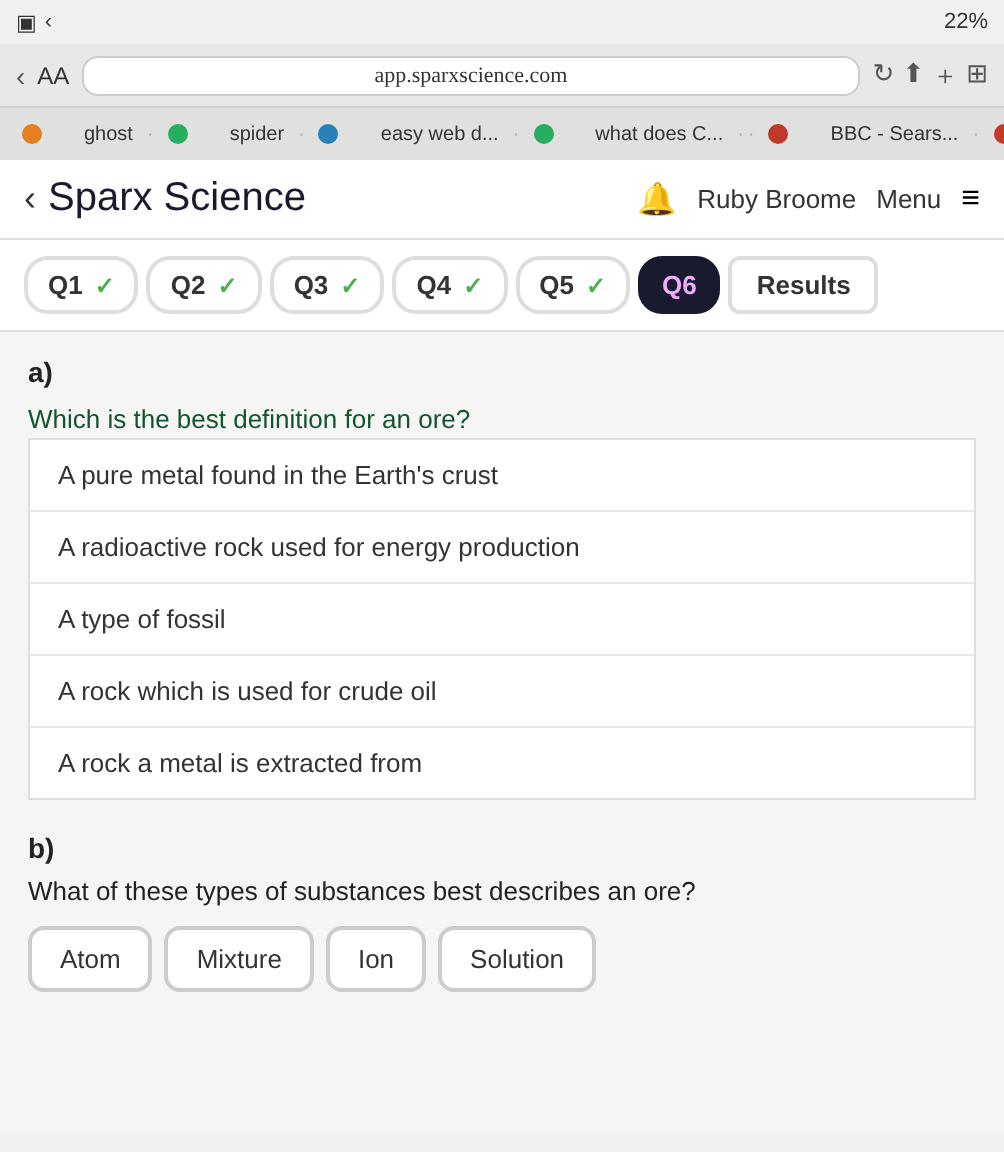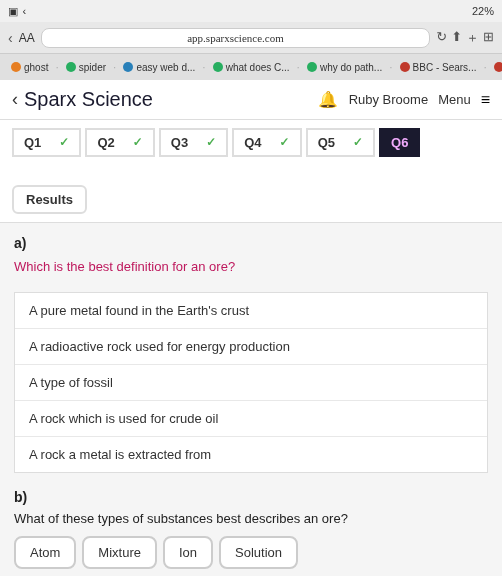--- a/index.html
+++ b/index.html
@@ -58,21 +58,21 @@
       gap: 2px;
       padding: 3px 6px;
       overflow-x: auto;
       white-space: nowrap;
       font-size: 10px;
       height: 26px;
     }
     .tab-item {
       display: flex;
       align-items: center;
-      gap: 3px;
+      gap: 21px;
       padding: 2px 5px;
       border-radius: 4px;
       cursor: pointer;
       font-size: 10px;
       color: #333;
     }
     .tab-dot {
       width: 10px;
       height: 10px;
       border-radius: 50%;
@@ -101,24 +101,24 @@
       background: white;
       display: flex;
       align-items: center;
       gap: 4px;
       padding: 8px 12px;
       border-bottom: 1px solid #ddd;
       flex-wrap: wrap;
     }
     .q-btn {
       display: flex;
-      align-items: flex-start;
-      gap: 18px;
+      align-items: center;
+      gap: 6px;
       padding: 5px 10px;
-      border-radius: 0;
+      border-radius: 12px;
       font-size: 13px;
       font-weight: 600;
       cursor: pointer;
       border: 2px solid transparent;
     }
     .q-btn.completed {
       background: white;
       border-color: #ddd;
       color: #333;
     }
@@ -130,43 +130,42 @@
     .q-btn .check { color: #4caf50; font-size: 12px; }
     .results-btn {
       padding: 5px 12px;
       border-radius: 6px;
       background: white;
       border: 2px solid #ddd;
       font-size: 13px;
       font-weight: 600;
       color: #333;
       cursor: pointer;
-      margin-top: 24px;
     }
 
     
     .main-content {
       background: #f5f5f5;
       padding: 12px 14px;
       min-height: 400px;
     }
 
     
     .section-label {
       font-size: 14px;
       font-weight: 600;
       color: #222;
       margin-bottom: 8px;
     }
 
     
     .question-text {
       font-size: 13px;
-      color: #be185d;
-      margin-bottom: 18px;
+      color: #14532d;
+      margin-bottom: 2px;
     }
 
     
     .answer-options {
       display: flex;
       flex-direction: column;
       gap: 0;
       margin-bottom: 16px;
       background: white;
       border-radius: 0;
@@ -250,24 +249,20 @@
   <div class="tab-item">
     <span class="tab-dot" style="background:#2980b9;"></span>
     <span>easy web d...</span>
   </div>
   <span style="color:#aaa;">·</span>
   <div class="tab-item">
     <span class="tab-dot" style="background:#27ae60;"></span>
     <span>what does C...</span>
   </div>
   <span style="color:#aaa;">·</span>
-  <div class="tab-item">
-    <span class="tab-dot" style="background:#27ae60;"></span>
-    <span>why do path...</span>
-  </div>
   <span style="color:#aaa;">·</span>
   <div class="tab-item">
     <span class="tab-dot" style="background:#c0392b;"></span>
     <span>BBC - Sears...</span>
   </div>
   <span style="color:#aaa;">·</span>
   <div class="tab-item">
     <span class="tab-dot" style="background:#c0392b;"></span>
 
   </div>

